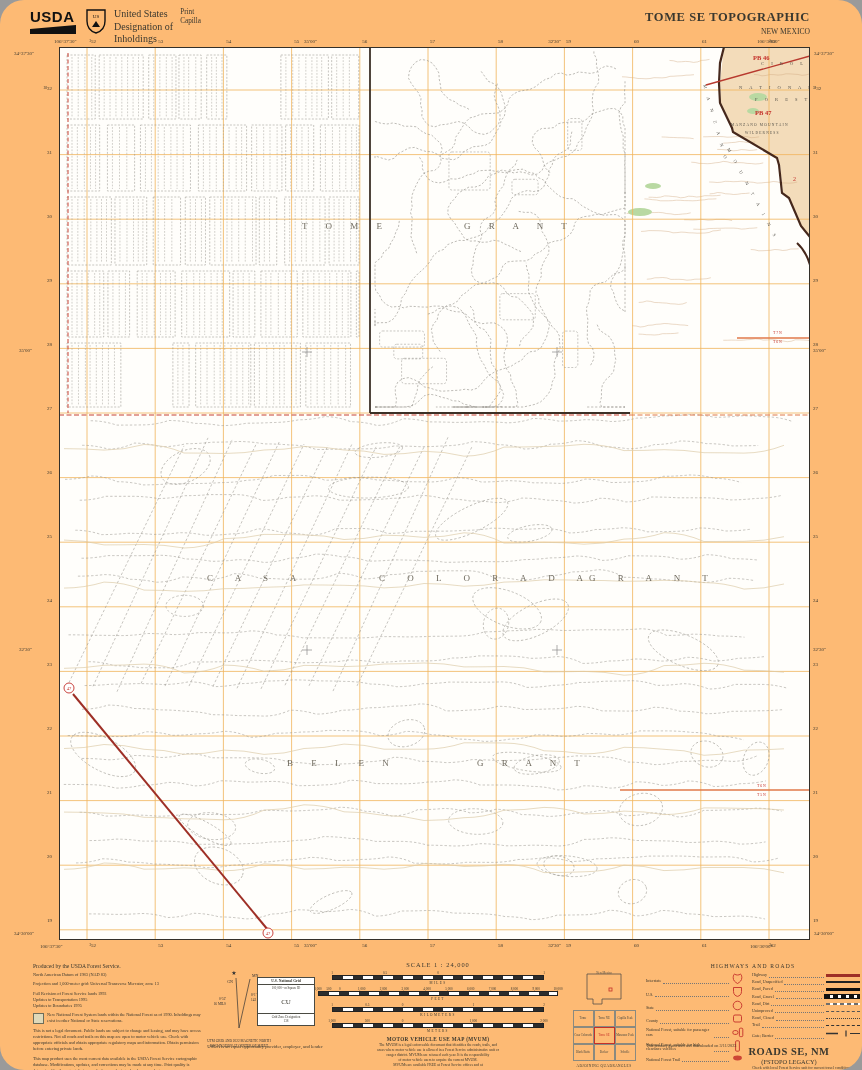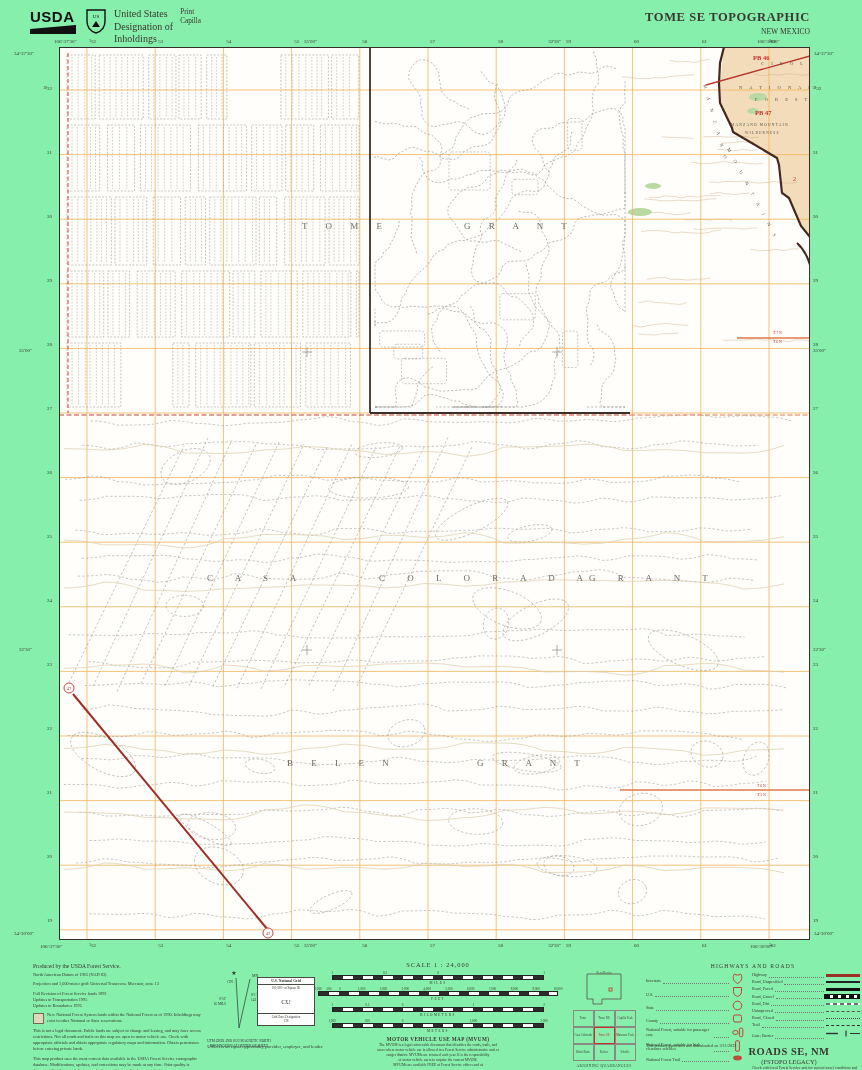--- a/index.html
+++ b/index.html
@@ -1,17 +1,17 @@
 <!DOCTYPE html>
 <html><head>
 <meta charset="utf-8">
 <style>
   html,body{margin:0;padding:0;background:#9a9a9a;}
-  .sheet{position:relative;width:862px;height:1070px;margin:0 auto;background:#86efac;
-         font-family:"Liberation Serif","DejaVu Serif",serif;color:#3a382f;overflow:hidden;}
+  .sheet{position:relative;width:862px;height:1070px;margin:0 auto;background:#fdba74;
+         font-family:"Liberation Serif","DejaVu Serif",serif;color:#3a382f;overflow:hidden;border-radius:24px;}
   
   .hdr{position:absolute;left:30px;top:8px;display:flex;gap:7px;align-items:flex-start;}
   .usda-badge{width:48px;}
   .usda-word{font-weight:bold;font-size:15px;letter-spacing:0.5px;color:#111;font-family:"Liberation Sans",sans-serif;}
   .usda-bar{width:46px;height:9px;background:#111;clip-path:polygon(0 100%,0 45%,100% 0,100% 100%);}
   .dept{font-size:10px;line-height:1.25;}
   .svc{font-size:7.2px;line-height:1.25;}
   .titleblock{position:absolute;left:540px;top:10px;width:270px;text-align:right;}
   .tb-title{font-size:12.5px;font-weight:bold;letter-spacing:0.6px;}
   .tb-state{font-size:7.6px;margin-top:2px;}

